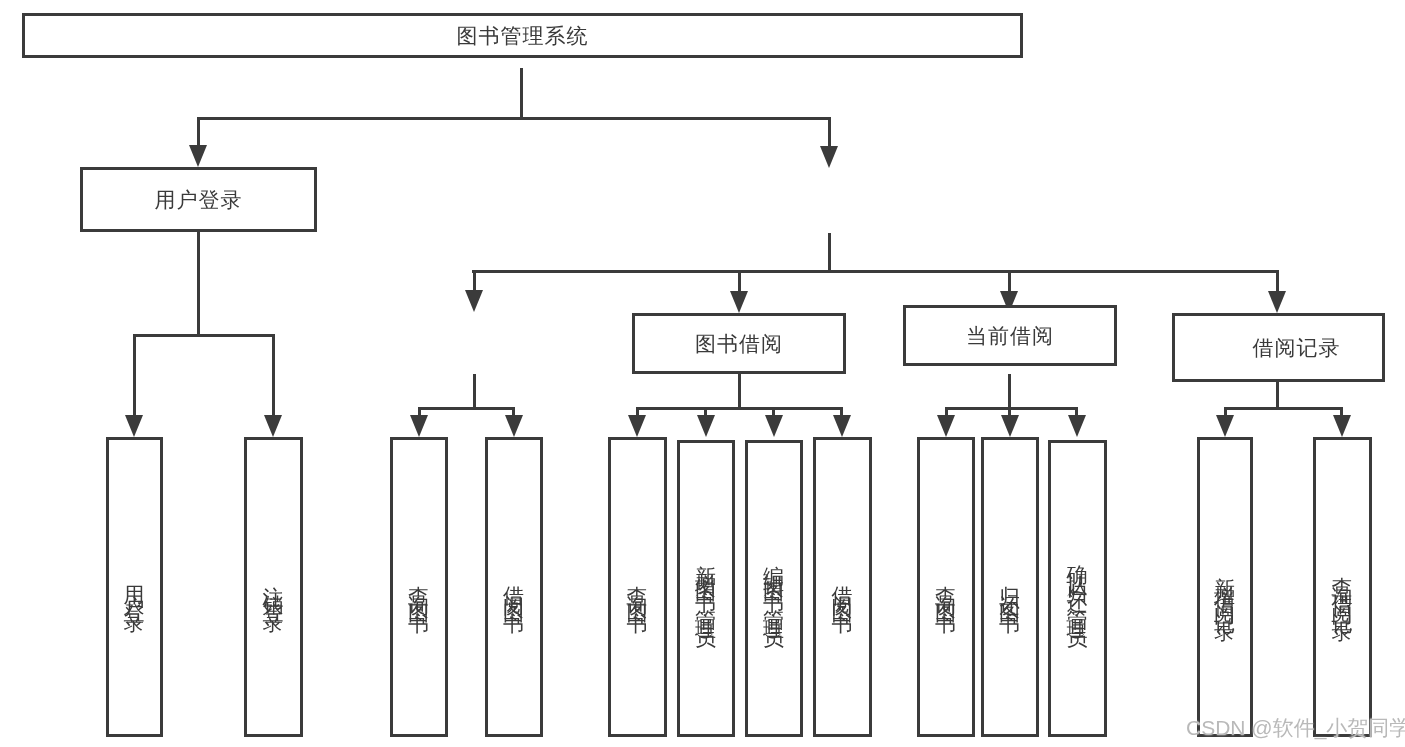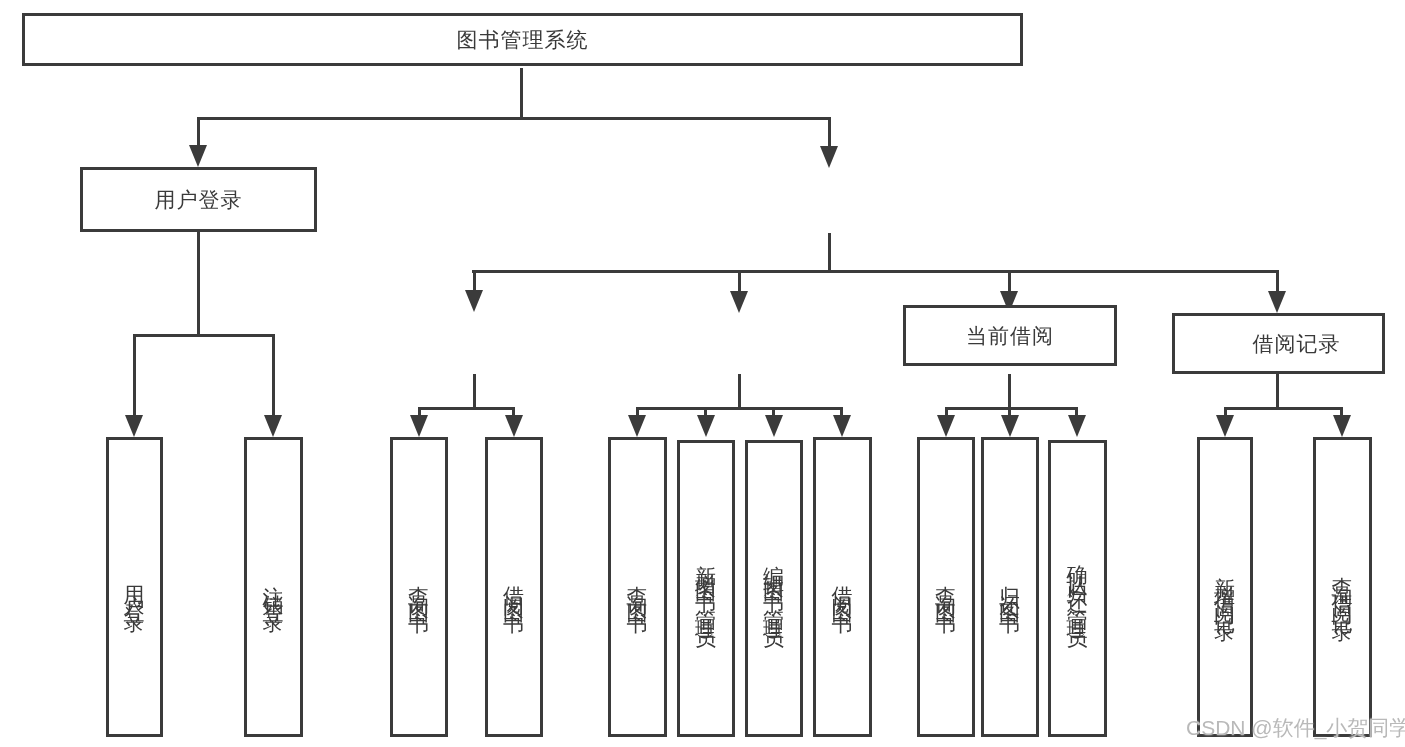--- a/index.html
+++ b/index.html
@@ -67,26 +67,27 @@
     z-index: 5;
     white-space: nowrap;
     pointer-events: none;
   }
 </style>
 </head>
 <body>
 
 <div class="canvas">
 
-  <div class="box" style="left:22px; top:13px; width:1001px; height:53px;">图书管理系统</div>
+  <div class="box" style="left:22px; top:13px; width:1001px; height:45px;">图书管理系统</div>
 
   <div class="box" style="left:80px; top:167px; width:237px; height:65px;">用户登录</div>
 
+  <div class="box" style="left:632px; top:313px; width:214px; height:61px;">图书借阅</div>
   <div class="box" style="left:903px; top:305px; width:214px; height:61px;">当前借阅</div>
-  <div class="box" style="left:1172px; top:313px; width:213px; height:61px;padding-left:36px;">借阅记录</div>
+  <div class="box" style="left:1172px; top:313px; width:213px; height:69px;padding-left:36px;">借阅记录</div>
 
   <div class="box leaf" style="left:106px; top:437px; width:57px; height:300px;">
     <span>用户登录</span>
   </div>
   <div class="box leaf" style="left:244px; top:437px; width:59px; height:300px;">
     <span>注销登录</span>
   </div>
 
   <div class="box leaf" style="left:390px; top:437px; width:58px; height:300px;">
     <span>查询图书</span>

